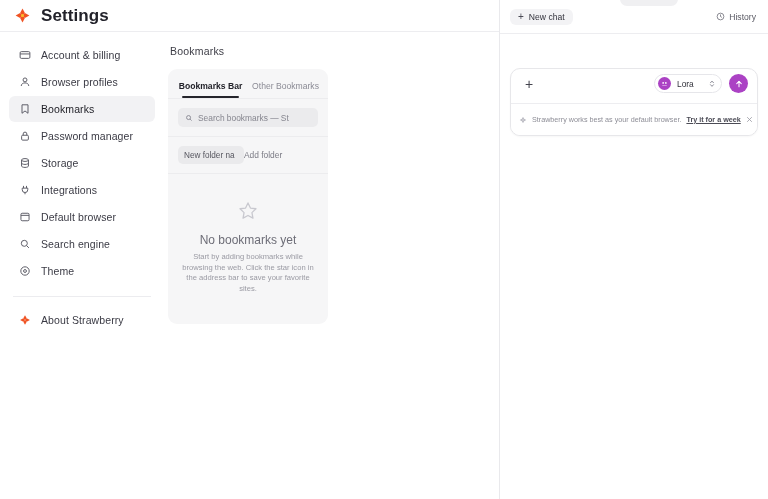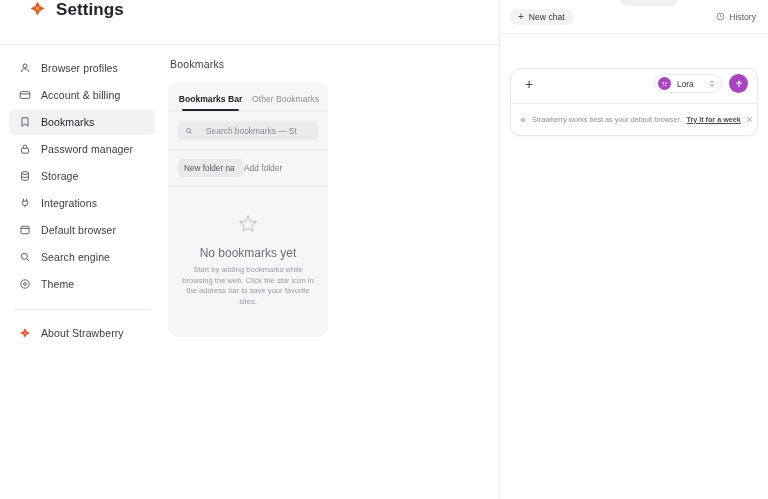--- a/index.html
+++ b/index.html
@@ -13,23 +13,23 @@
   .app { position: relative; width: 768px; height: 499px; display: flex; }
 
   
   .settings-pane {
     position: relative;
     width: 500px; height: 499px;
     background: #fff;
     border-right: 1px solid #e9e9ec;
   }
   .settings-header {
-    height: 45px;
-    display: flex; 
-    padding-left: 29px;
+    height: 32px;
+    display: flex; align-items: center;
+    padding-left: 14px;
     border-bottom: 1px solid #ededf0;
   }
   .logo-mark {
     width: 17px; height: 17px;
     position: relative;
     flex: 0 0 auto;
     margin-right: 10px;
   }
   .logo-mark svg { display:block; }
   .settings-title {
@@ -105,21 +105,21 @@
   .bm-row {
     border-top: 1px solid #ececee;
     padding: 9px 10px;
   }
   .bm-search {
     display: flex; align-items: center;
     height: 19px;
     background: #ebebed;
     border-radius: 5px;
     padding: 0 7px;
-    gap: 13px;
+    gap: 5px;
   }
   .bm-search .ico { color: #81818b; display: flex; }
   .bm-search-text {
     font-size: 8.4px; color: #86868f; white-space: nowrap;
     overflow: hidden; text-overflow: clip;
   }
   .bm-actions { display: flex; align-items: center; gap: 0; }
   .bm-input {
     flex: 0 0 auto;
     width: 66px; height: 18px;
@@ -280,35 +280,35 @@
       <span class="settings-title">Settings</span>
     </div>
 
     <div class="settings-body">
 
       <nav class="sidebar">
 
         <div class="nav-item">
           <span class="nav-ico">
             <svg width="12" height="12" viewBox="0 0 16 16" fill="none" stroke="currentColor" stroke-width="1.3">
+              <rect x="1.5" y="3.5" width="13" height="9" rx="1.6"></rect>
+                <path d="M1.5 6.6h13"></path>
+            </svg>
+          </span>
+          <span class="nav-label">Account &amp; billing</span>
+        </div>
+
+        <div class="nav-item">
+          <span class="nav-ico">
+            <svg width="12" height="12" viewBox="0 0 16 16" fill="none" stroke="currentColor" stroke-width="1.3">
               <circle cx="8" cy="5.2" r="2.6"></circle>
                 <path d="M3 13.3c0-2.7 2.3-4.1 5-4.1s5 1.4 5 4.1"></path>
             </svg>
           </span>
           <span class="nav-label">Browser profiles</span>
-        </div>
-
-        <div class="nav-item">
-          <span class="nav-ico">
-            <svg width="12" height="12" viewBox="0 0 16 16" fill="none" stroke="currentColor" stroke-width="1.3">
-              <rect x="1.5" y="3.5" width="13" height="9" rx="1.6"></rect>
-                <path d="M1.5 6.6h13"></path>
-            </svg>
-          </span>
-          <span class="nav-label">Account &amp; billing</span>
         </div>
 
         <div class="nav-item active">
           <span class="nav-ico">
             <svg width="12" height="12" viewBox="0 0 16 16" fill="none" stroke="currentColor" stroke-width="1.3">
               <path d="M4 2.4h8v11.3L8 10.6 4 13.7z" stroke-linejoin="round"></path>
             </svg>
           </span>
           <span class="nav-label">Bookmarks</span>
         </div>

